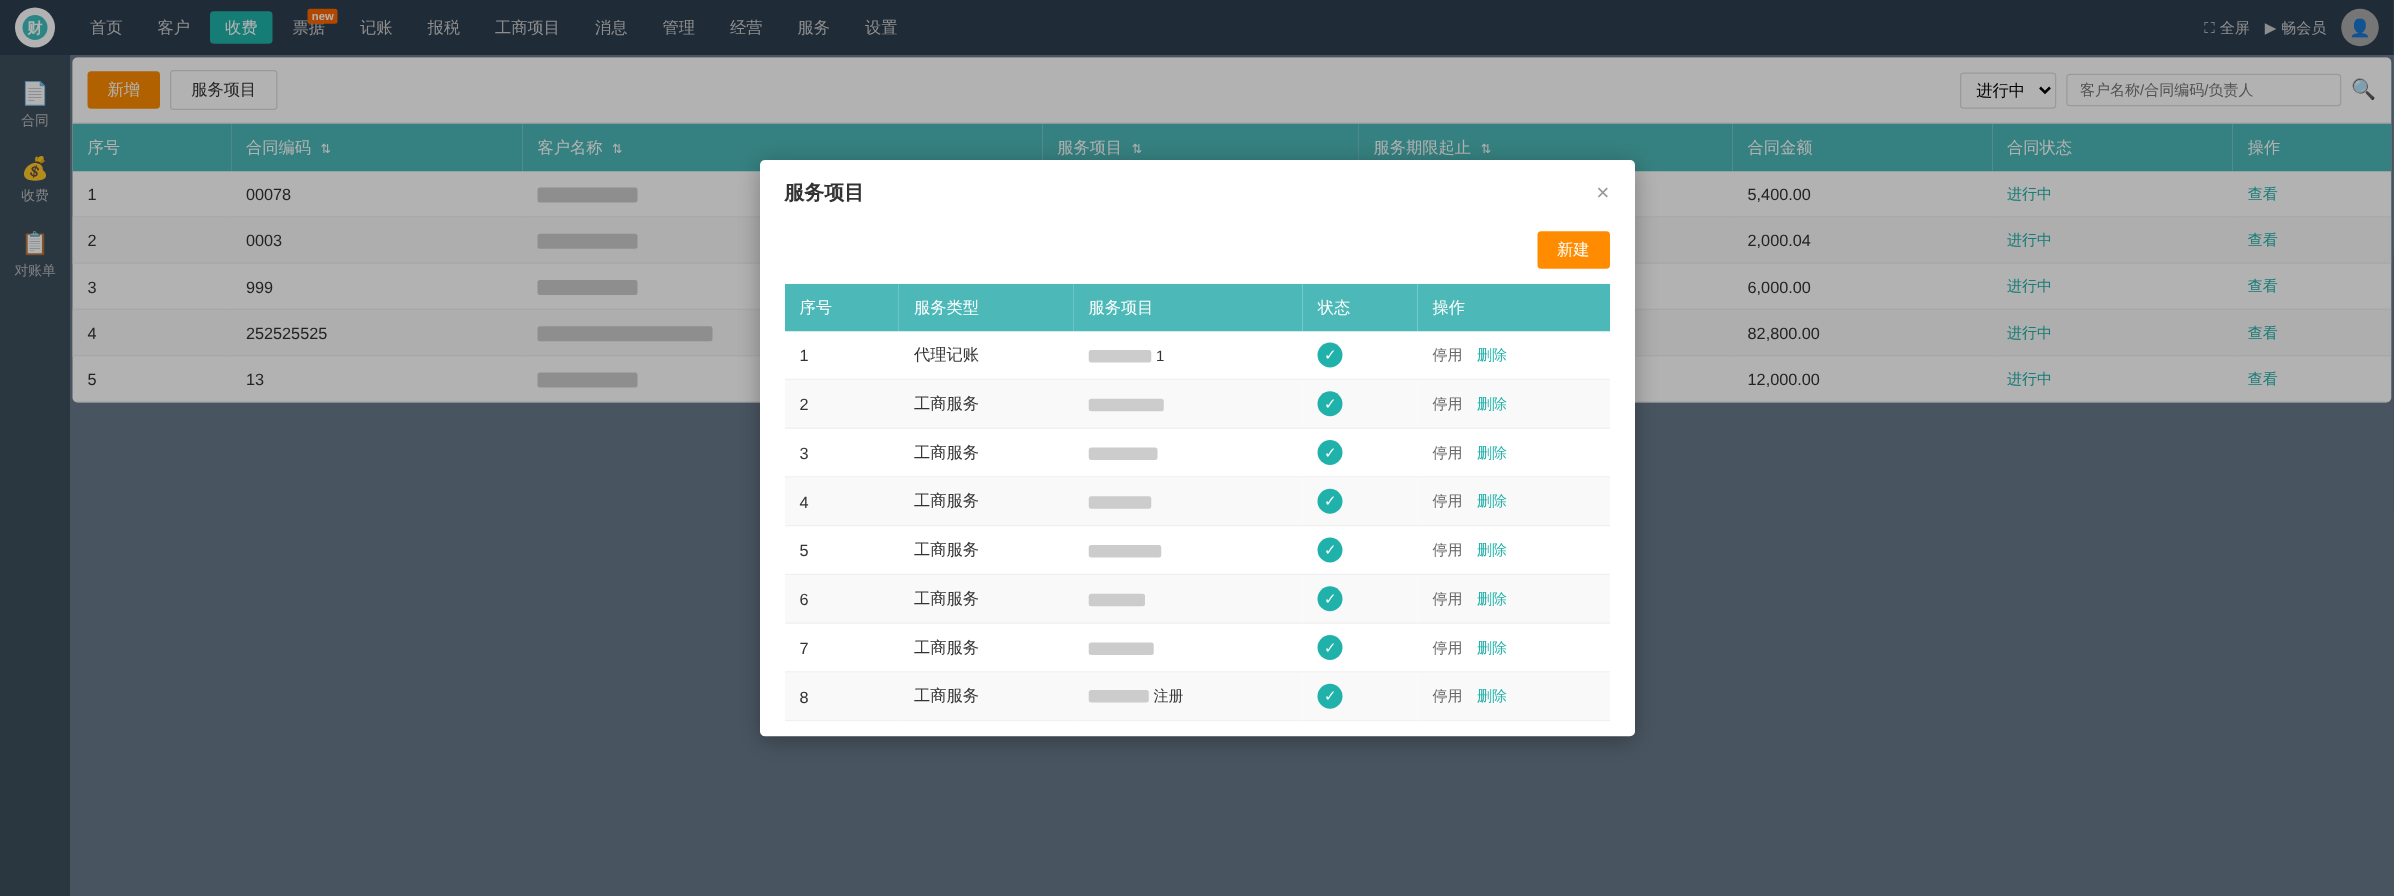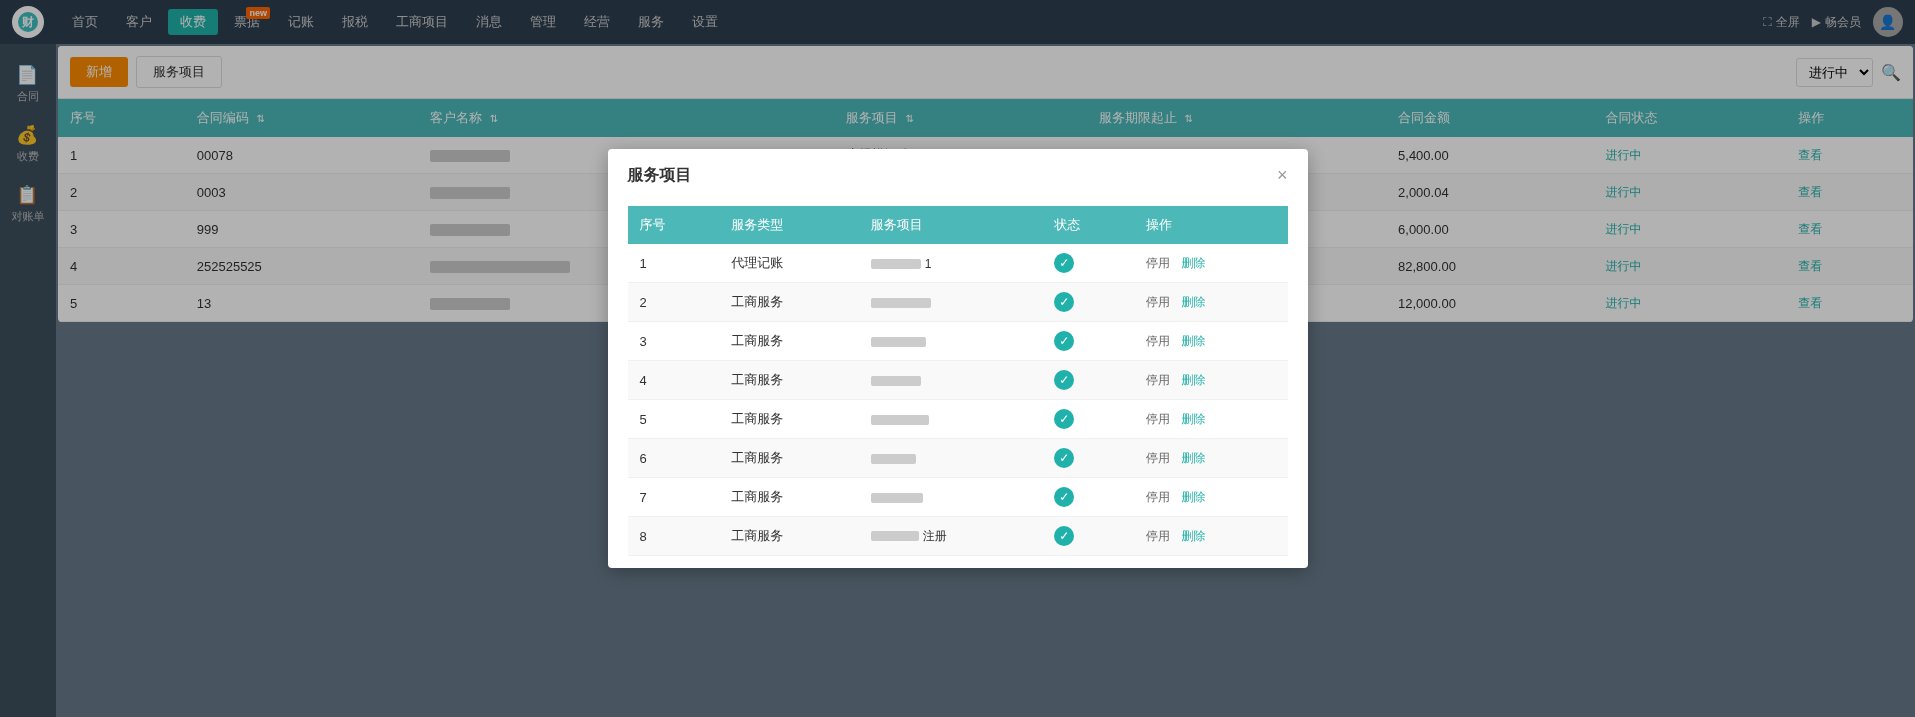--- a/index.html
+++ b/index.html
@@ -397,20 +397,21 @@
 
     <div class="panel-toolbar">
       <button class="btn-new-main">新增</button>
       <button class="btn-service-items">服务项目</button>
       <div class="toolbar-right">
         <select class="status-select">
           <option>进行中</option>
           <option>全部</option>
           <option>已结束</option>
         </select>
+        <input class="search-input" type="text" placeholder="客户名称/合同编码/负责人" style="">
         <button class="btn-search">
           <span>🔍</span>
         </button>
       </div>
     </div>
 
     <table class="data-table">
       <thead>
         <tr>
           <th>序号</th>
@@ -491,20 +492,23 @@
   </div>
 </main>
 
 <div class="overlay" id="modal-overlay">
   <div class="modal">
     <div class="modal-header">
       <span class="modal-title">服务项目</span>
       <button class="modal-close">×</button>
     </div>
     <div class="modal-body">
+      <div class="modal-toolbar">
+        <button class="btn-new-modal">新建</button>
+      </div>
       <div class="modal-scroll">
         <table class="modal-table">
           <thead>
             <tr>
               <th>序号</th>
               <th>服务类型</th>
               <th>服务项目</th>
               <th>状态</th>
               <th>操作</th>
             </tr>

